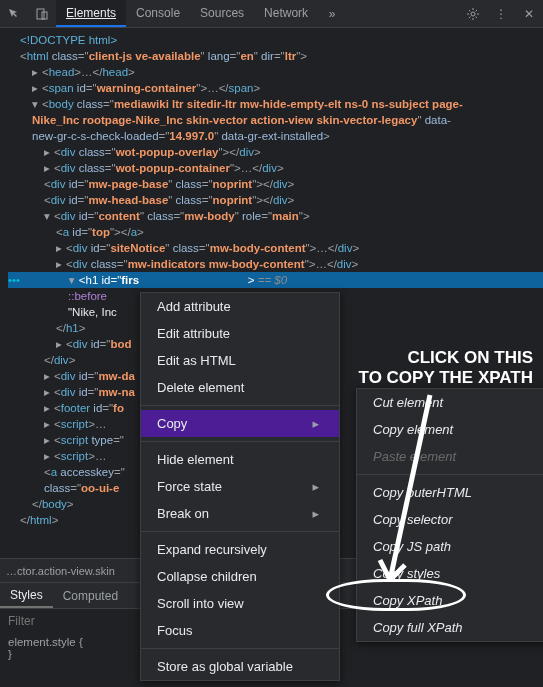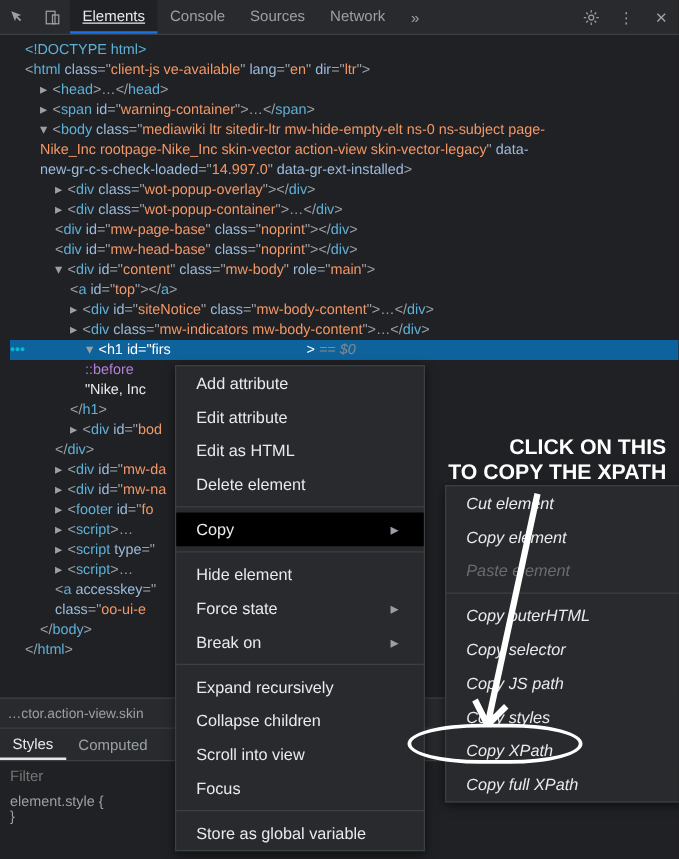--- a/index.html
+++ b/index.html
@@ -10,45 +10,45 @@
 .tb-tab { padding: 0 10px; display: flex; align-items: center; color: #9aa0a6; border-bottom: 2px solid transparent; }
 .tb-tab.active { color: #e8eaed; border-bottom-color: #1a73e8; background: #202124; text-decoration: underline; }
 .tb-right { margin-left: auto; display: flex; }
 .dom-tree { padding: 4px 0 4px 8px; font-family: Consolas, Menlo, monospace; font-size: 11.5px; line-height: 16px; color: #9aa0a6; height: 530px; overflow: hidden; }
 .dom-line { white-space: pre; }
 .ind1 { padding-left: 12px; } .ind2 { padding-left: 24px; } .ind3 { padding-left: 36px; }
 .ind4 { padding-left: 48px; } .ind5 { padding-left: 60px; }
 .arrow { display: inline-block; width: 10px; color: #9aa0a6; }
 .tag { color: #5db0d7; }
 .attr-name { color: #9bbbdc; }
-.attr-val { color: #f29766; }
+.attr-val { color: #f29766; font-weight: bold; }
 .pseudo { color: #b180d7; margin-top: 18px; }
 .text-node { color: #e8eaed; }
 .ellipsis { color: #9aa0a6; }
 .selected-line { background: #0e639c; color: #fff; position: relative; }
 .selected-line .tag, .selected-line .attr-name, .selected-line .attr-val { color: #fff; }
 .eq0 { color: #8a8a8a; font-style: italic; }
 .gutter-dots { position: absolute; left: 0; color: #00bcd4; }
 .ctx-menu { position: absolute; background: #292a2d; border: 1px solid #3c4043; box-shadow: 0 2px 8px rgba(0,0,0,.6); font-size: 13px; color: #e8eaed; z-index: 20; }
 .ctx-item { padding: 6px 20px 6px 16px; display: flex; align-items: flex-start; justify-content: space-between; min-width: 190px; }
 .ctx-item.disabled { color: #6b6b6b; }
-.ctx-item.hover { background: #000000; }
+.ctx-item.hover { background: #4c1d95; }
 .ctx-sep { height: 1px; background: #3c4043; margin: 4px 0; }
 .ctx-sub-arrow { color: #9aa0a6; }
 #ctx-main { top: 292px; left: 140px; width: 200px; }
 #ctx-sub { top: 388px; left: 356px; width: 198px; font-style: italic; }
 .highlight-oval { position: absolute; border: 3px solid #fff; border-radius: 50%/60%; width: 140px; height: 32px; top: 579px; left: 326px; z-index: 25; pointer-events: none; }
 .annotation { position: absolute; color: #fff; font-weight: 800; font-size: 17px; line-height: 20px; z-index: 25; text-align: right; right: 10px; top: 348px; pointer-events: none; font-family: Arial, sans-serif; }
 .arrow-svg { position: absolute; top: 390px; left: 360px; z-index: 24; pointer-events: none; }
 .breadcrumb { height: 24px; background: #292a2d; border-top: 1px solid #3c4043; display: flex; align-items: center; font-size: 11px; padding: 0 6px; }
 .bc-text { flex: 1; overflow: hidden; text-overflow: ellipsis; white-space: nowrap; color: #9aa0a6; }
 .bc-chip { background: #35363a; padding: 2px 8px; border-radius: 2px; color: #e8eaed; margin-left: 6px; }
 .styles-tabs { height: 26px; background: #292a2d; border-top: 1px solid #3c4043; display: flex; align-items: center; }
 .st-tab { padding: 0 10px; height: 100%; display: flex; align-items: center; color: #9aa0a6; }
-.st-tab.active { color: #e8eaed; border-bottom: 2px solid #e5e5e5; }
+.st-tab.active { color: #e8eaed; border-bottom: 2px solid #737373; }
 .st-right { margin-left: auto; display: flex; align-items: center; padding-right: 6px; gap: 8px; }
 .filter-row { height: 24px; background: #202124; border-top: 1px solid #3c4043; display: flex; align-items: center; }
 .filter-input { background: transparent; border: none; color: #9aa0a6; padding: 0 8px; font-size: 12px; outline: none; flex: 1; }
 .hov-cls { color: #9aa0a6; font-size: 11px; padding-right: 6px; }
 .plus-box { border: 1px solid #5f6368; width: 16px; height: 16px; display: flex; align-items: center; justify-content: center; margin: 0 4px; color: #9aa0a6; }
 .styles-content { padding: 4px 8px; font-family: Consolas, monospace; font-size: 11.5px; color: #9aa0a6; }
 </style>
 </head>
 <body>
 

